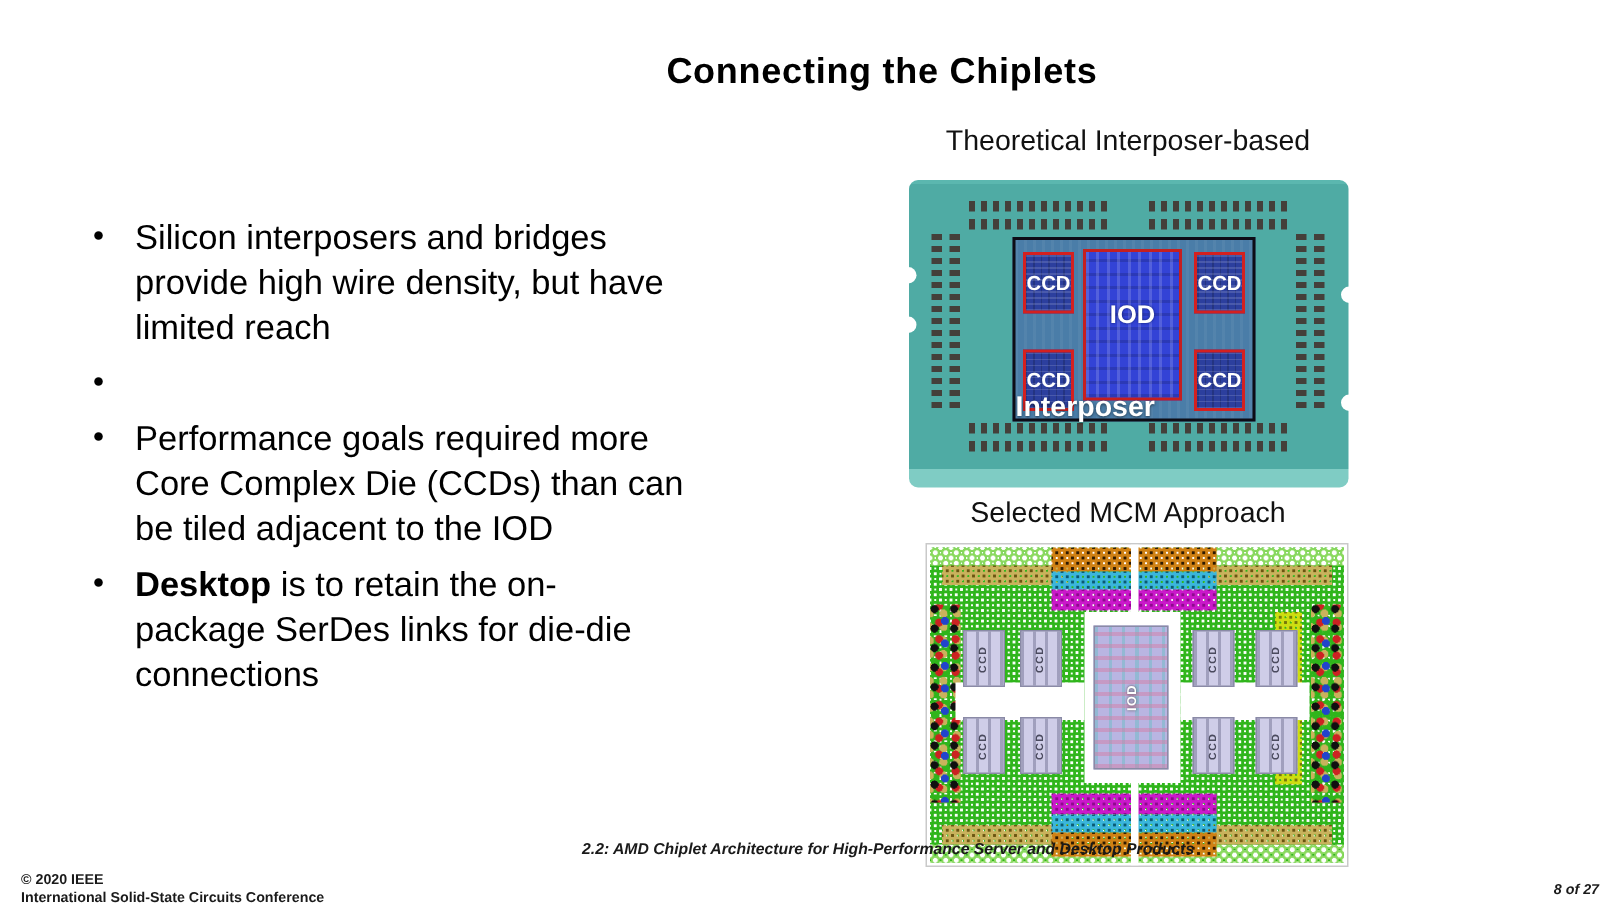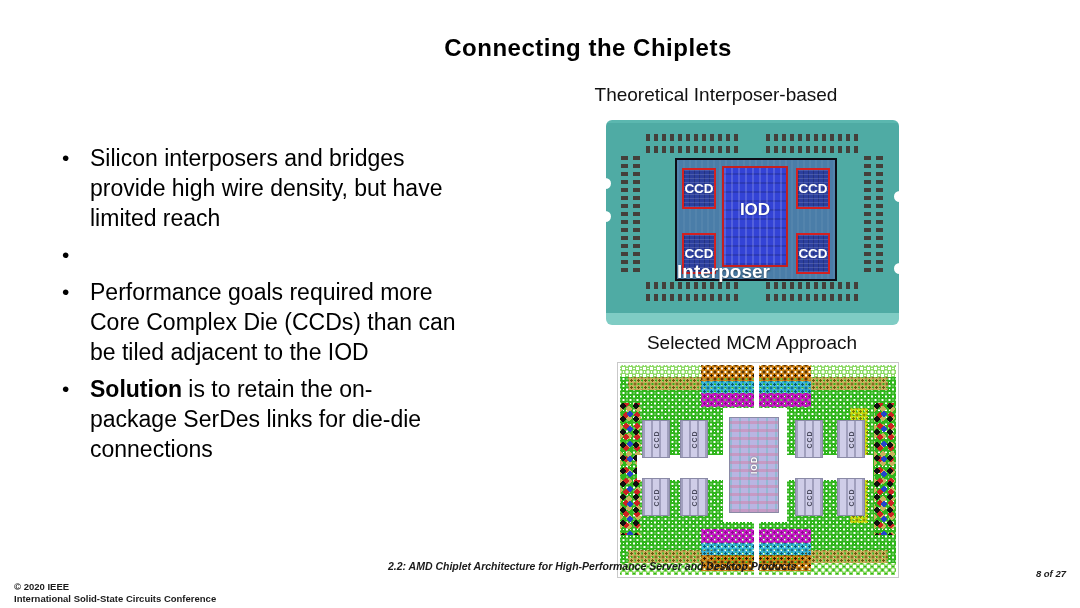--- a/index.html
+++ b/index.html
@@ -110,27 +110,27 @@
       <div class="dot">•</div>
     </div>
     <div class="bullet">
       <div class="dot">•</div>
       <div class="btext">Performance goals required more
 Core Complex Die (CCDs) than can
 be tiled adjacent to the IOD</div>
     </div>
     <div class="bullet">
       <div class="dot">•</div>
-      <div class="btext"><b>Solution</b><span> is to retain the on-
+      <div class="btext"><b>Desktop</b><span> is to retain the on-
 package SerDes links for die-die
 connections</span></div>
     </div>
   </div>
 
-  <div class="abs caption" style="left:564px;top:84px;">Theoretical Interposer-based</div>
+  <div class="abs caption" style="left:600px;top:84px;">Theoretical Interposer-based</div>
 
   <div class="abs package">
 
     <div class="abs caps-h" style="left:40px;top:14px;width:92px;"></div>
     <div class="abs caps-h" style="left:40px;top:26px;width:92px;"></div>
     <div class="abs caps-h" style="left:160px;top:14px;width:92px;"></div>
     <div class="abs caps-h" style="left:160px;top:26px;width:92px;"></div>
 
     <div class="abs caps-h" style="left:40px;top:162px;width:92px;"></div>
     <div class="abs caps-h" style="left:40px;top:174px;width:92px;"></div>
@@ -225,15 +225,15 @@
     <div class="abs mcm-iod">
         <span>IOD</span>
       </div>
   </div>
 
   <div class="abs foot" style="left:14px;top:581px;">
     <div>© 2020 IEEE</div>
     <div>International Solid-State Circuits Conference</div>
   </div>
   <div class="abs foot-center" style="left:388px;top:560px;font-style:italic;">2.2: AMD Chiplet Architecture for High-Performance Server and Desktop Products</div>
-  <div class="abs foot-right" style="right:14px;top:568px;">8 of 27</div>
+  <div class="abs foot-right" style="right:14px;top:588px;">8 of 27</div>
 
 </div>
 
 </body></html>

